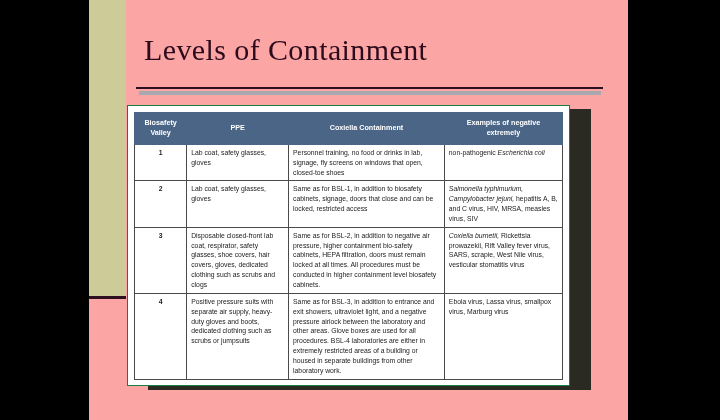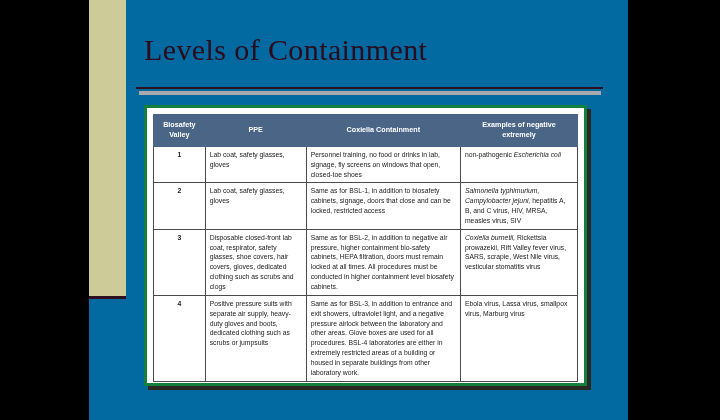--- a/index.html
+++ b/index.html
@@ -13,21 +13,21 @@
     overflow: hidden;
     font-family: "Liberation Sans", sans-serif;
   }
 
   #slide {
     position: absolute;
     left: 89px;
     top: 0px;
     width: 539px;
     height: 420px;
-    background: #0369a1;
+    background: #fca5a5;
     overflow: hidden;
   }
 
   
   #left-band {
     position: absolute;
     left: 0px;
     top: 0px;
     width: 37px;
     height: 297px;
@@ -76,26 +76,26 @@
   #table-shadow {
     position: absolute;
     left: 59px;
     top: 109px;
     width: 443px;
     height: 281px;
     background: #2a2a22;
   }
   #table-frame {
     position: absolute;
-    left: 55px;
+    left: 38px;
     top: 105px;
     width: 443px;
     height: 281px;
     background: #ffffff;
-    border: 3px solid #15803d;
+    border: 1px solid #15803d;
     box-sizing: border-box;
     padding: 6px;
   }
 
   table.ct {
     border-collapse: collapse;
     width: 100%;
     height: 100%;
     table-layout: fixed;
   }

